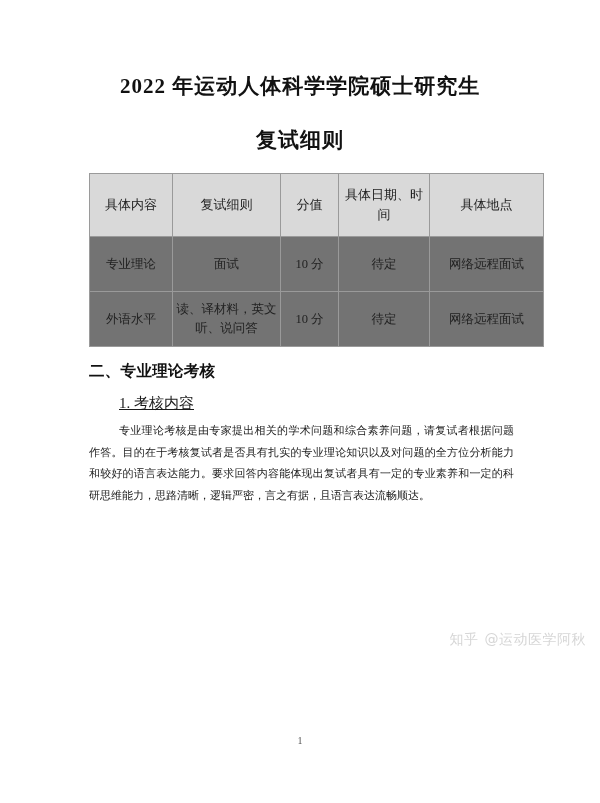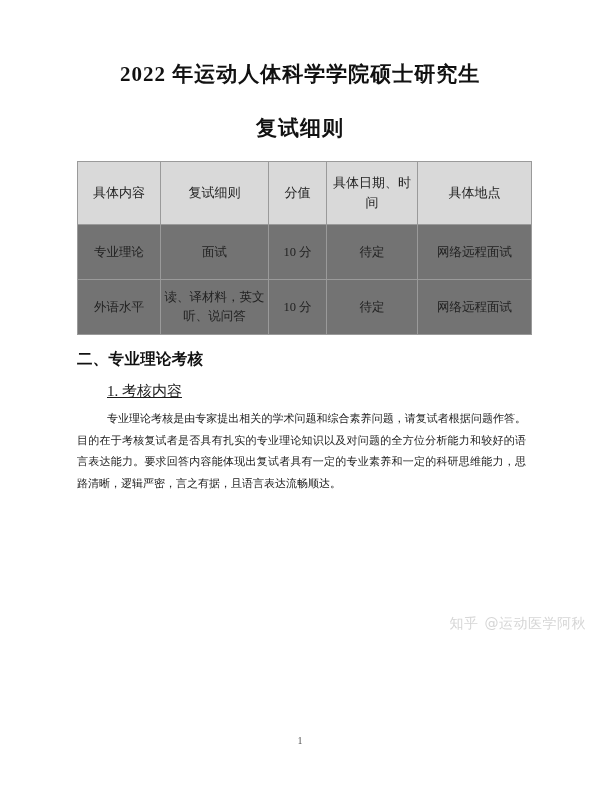--- a/index.html
+++ b/index.html
@@ -14,21 +14,21 @@
     font-family: "Liberation Serif", "DejaVu Serif", serif;
     color: #1a1a1a;
     overflow: hidden;
   }
 
   .page {
     position: relative;
     width: 600px;
     height: 661px;
     box-sizing: border-box;
-    padding: 4px;
+    padding: 16px;
     background: #ffffff;
   }
 
   
   .title-block {
     padding-top: 58px;
     text-align: center;
   }
   .title-line {
     font-family: "Liberation Serif", "DejaVu Serif", serif;
@@ -121,21 +121,21 @@
     right: 0;
     top: 735px;
     text-align: center;
     font-size: 10px;
     color: #555555;
     font-family: "Liberation Serif", "DejaVu Serif", serif;
   }
   .watermark {
     position: absolute;
     right: 14px;
-    bottom: 28px;
+    bottom: 12px;
     font-size: 14px;
     color: #d6d6d6;
     font-family: "DejaVu Sans", "Liberation Sans", sans-serif;
     letter-spacing: 0.5px;
     white-space: nowrap;
   }
   .watermark .wm-logo { margin-right: 6px; }
 </style>
 </head>
 <body>

